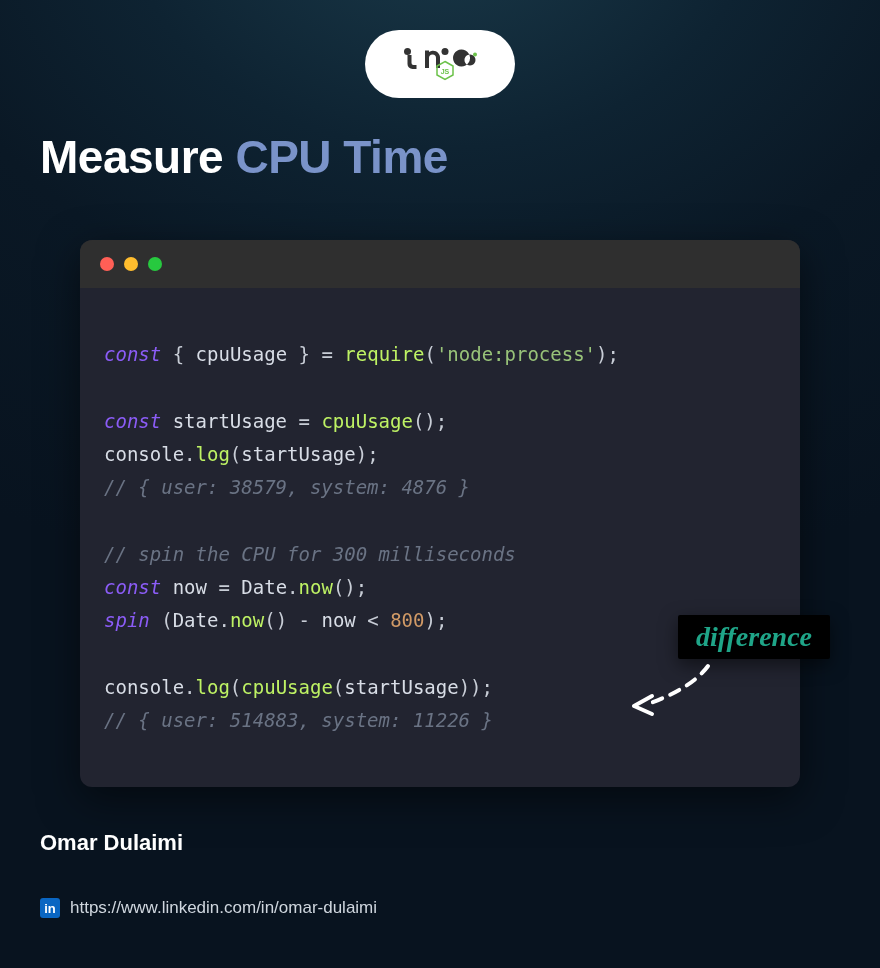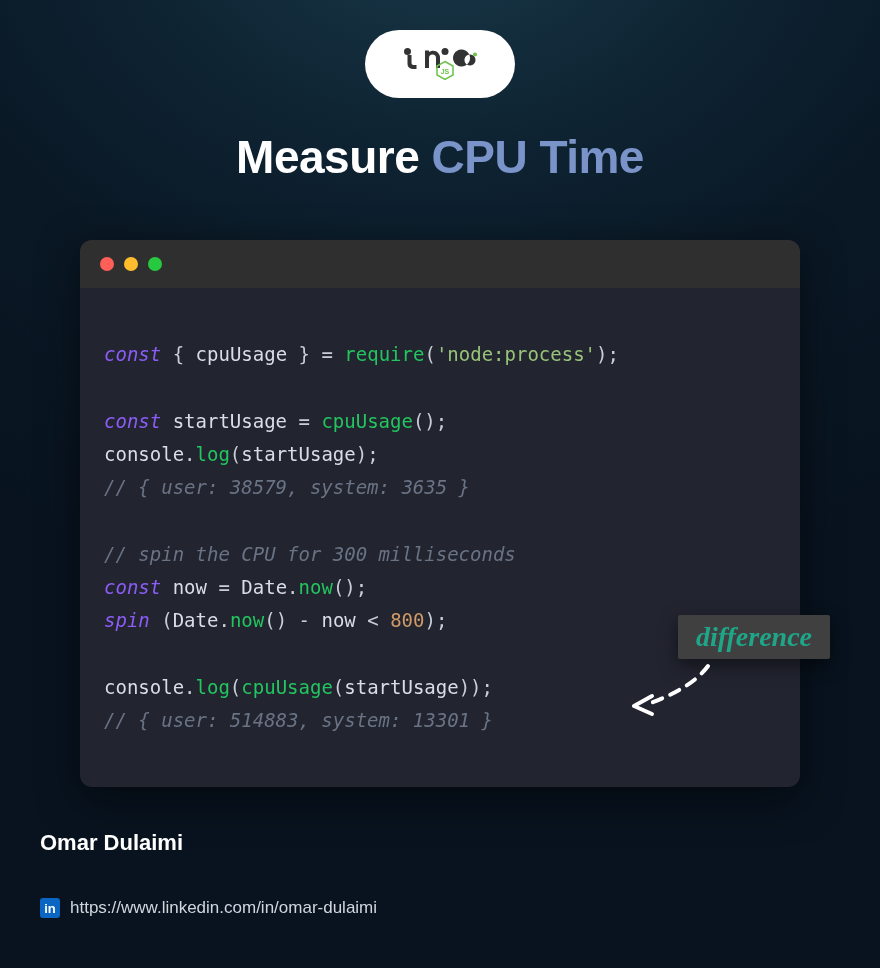--- a/index.html
+++ b/index.html
@@ -22,24 +22,24 @@
     height: 68px;
     display: flex;
     align-items: center;
     justify-content: center;
   }
   .node-badge svg { width: 100px; height: 56px; }
   .title {
     position: absolute;
     top: 130px;
     left: 0; right: 0;
-    text-align: center;
     font-size: 46px;
     font-weight: 800;
     letter-spacing: -0.5px;
+    padding-left: 40px;
   }
   .title .t1 { color: #fff; }
   .title .t2 { color: #7a93c9; }
   .code-window {
     position: absolute;
     top: 240px;
     left: 80px;
     width: 720px;
     background: #222430;
     border-radius: 12px;
@@ -61,32 +61,32 @@
   .dot.green { background: #27c93f; }
   .code-body {
     padding: 50px 24px 50px 24px;
     font-family: "SF Mono", Menlo, Consolas, monospace;
     font-size: 19px;
     line-height: 1.75;
     color: #c8cdd6;
     white-space: pre;
   }
   .tok-kw { color: #8b5cf6; font-style: italic; }
-  .tok-fn { color: #22c55e; }
+  .tok-fn { color: #bef264; }
   .tok-str { color: #98c379; text-align: right; }
   .tok-num { color: #d19a66; }
   .tok-cmt { color: #6a7384; font-style: italic; }
   .tok-pn { color: #c8cdd6; }
   .tok-id { color: #d8dde6; }
 
   .annotation {
     position: absolute;
     top: 375px;
     right: -30px;
-    background: #404040;
+    background: #000000;
     color: #1fa588;
     font-family: Georgia, "Times New Roman", serif;
     font-style: italic;
     font-weight: 700;
     font-size: 28px;
     padding: 6px 18px;
     border-radius: 2px;
     box-shadow: 0 6px 18px rgba(0,0,0,0.5);
   }
   .arrow {
@@ -153,28 +153,28 @@
 <div class="code-window">
   <div class="code-titlebar">
     <div class="dot red"></div>
     <div class="dot yellow"></div>
     <div class="dot green"></div>
   </div>
   <div class="code-body"><span class="tok-kw">const</span> <span class="tok-pn">{</span> <span class="tok-id">cpuUsage</span> <span class="tok-pn">}</span> <span class="tok-pn">=</span> <span class="tok-fn">require</span><span class="tok-pn">(</span><span class="tok-str">'node:process'</span><span class="tok-pn">);</span>
 
 <span class="tok-kw">const</span> <span class="tok-id">startUsage</span> <span class="tok-pn">=</span> <span class="tok-fn">cpuUsage</span><span class="tok-pn">();</span>
 <span class="tok-id">console</span><span class="tok-pn">.</span><span class="tok-fn">log</span><span class="tok-pn">(</span><span class="tok-id">startUsage</span><span class="tok-pn">);</span>
-<span class="tok-cmt">// { user: 38579, system: 3635 }</span>
+<span class="tok-cmt">// { user: 38579, system: 4876 }</span>
 
 <span class="tok-cmt">// spin the CPU for 300 milliseconds</span>
 <span class="tok-kw">const</span> <span class="tok-id">now</span> <span class="tok-pn">=</span> <span class="tok-id">Date</span><span class="tok-pn">.</span><span class="tok-fn">now</span><span class="tok-pn">();</span>
 <span class="tok-kw">spin</span> <span class="tok-pn">(</span><span class="tok-id">Date</span><span class="tok-pn">.</span><span class="tok-fn">now</span><span class="tok-pn">()</span> <span class="tok-pn">-</span> <span class="tok-id">now</span> <span class="tok-pn">&lt;</span> <span class="tok-num">800</span><span class="tok-pn">);</span>
 
 <span class="tok-id">console</span><span class="tok-pn">.</span><span class="tok-fn">log</span><span class="tok-pn">(</span><span class="tok-fn">cpuUsage</span><span class="tok-pn">(</span><span class="tok-id">startUsage</span><span class="tok-pn">));</span>
-<span class="tok-cmt">// { user: 514883, system: 13301 }</span></div>
+<span class="tok-cmt">// { user: 514883, system: 11226 }</span></div>
 
   <div class="annotation">difference</div>
   <svg class="arrow" viewBox="0 0 100 60">
     <path d="M88 6 Q72 28 28 44" fill="none" stroke="#fff" stroke-width="4" stroke-linecap="round" stroke-dasharray="10 9"></path>
     <path d="M14 46 L32 36 M14 46 L32 54" fill="none" stroke="#fff" stroke-width="4" stroke-linecap="round"></path>
   </svg>
 </div>
 
 <div class="footer">
   <div class="author">Omar Dulaimi</div>

